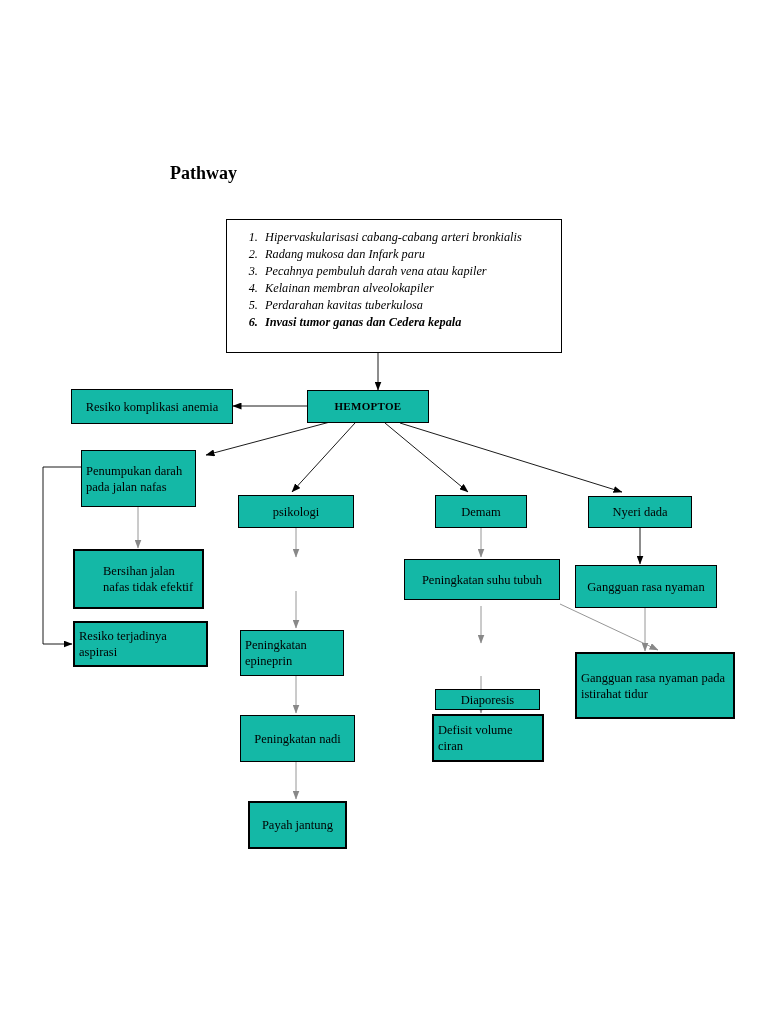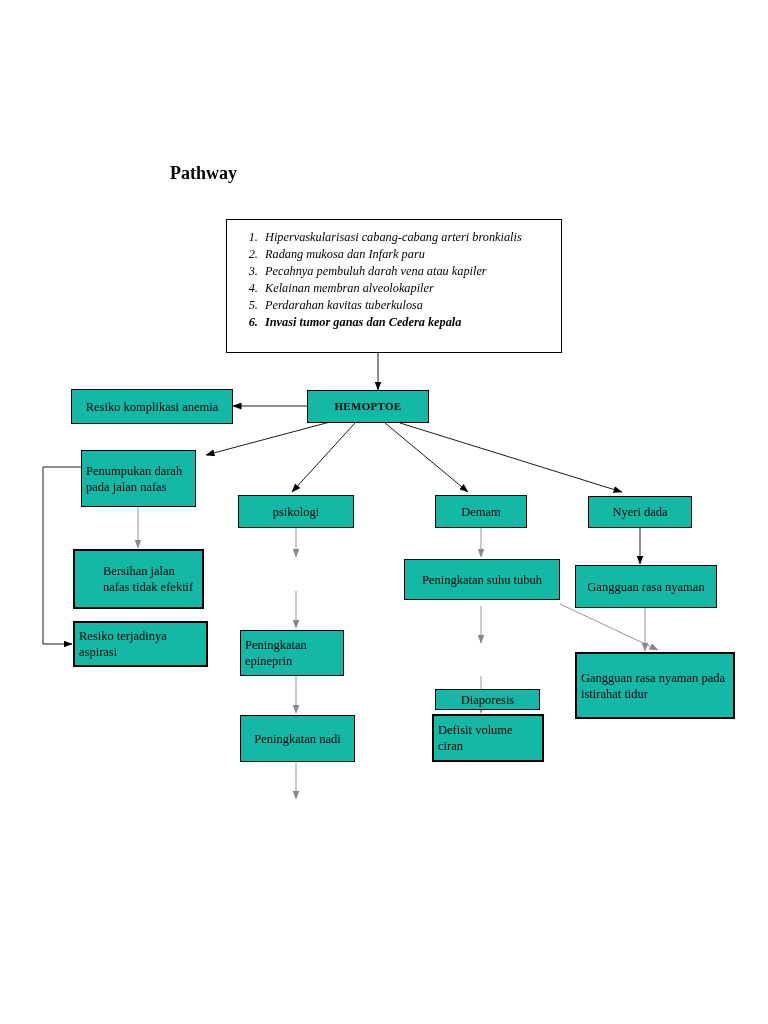--- a/index.html
+++ b/index.html
@@ -157,20 +157,21 @@
 
   <div class="node thick" style="left:73px; top:621px; width:135px; height:46px;">Resiko terjadinya aspirasi</div>
 
   <div class="node" style="left:238px; top:495px; width:116px; height:33px;">psikologi</div>
 
 
   <div class="node" style="left:240px; top:630px; width:104px; height:46px;">Peningkatan epineprin</div>
 
   <div class="node" style="left:240px; top:715px; width:115px; height:47px;">Peningkatan nadi</div>
 
+  <div class="node thick" style="left:248px; top:801px; width:99px; height:48px;">Payah jantung</div>
 
   <div class="node" style="left:435px; top:495px; width:92px; height:33px;">Demam</div>
 
   <div class="node" style="left:404px; top:559px; width:156px; height:41px;">Peningkatan suhu tubuh</div>
 
   <div class="node" style="left:435px; top:645px; width:105px; height:21px;margin-top:44px;">Diaporesis</div>
 
   <div class="node thick" style="left:432px; top:714px; width:112px; height:48px;">Defisit volume ciran</div>
 
   <div class="node" style="left:588px; top:496px; width:104px; height:32px;">Nyeri dada</div>

